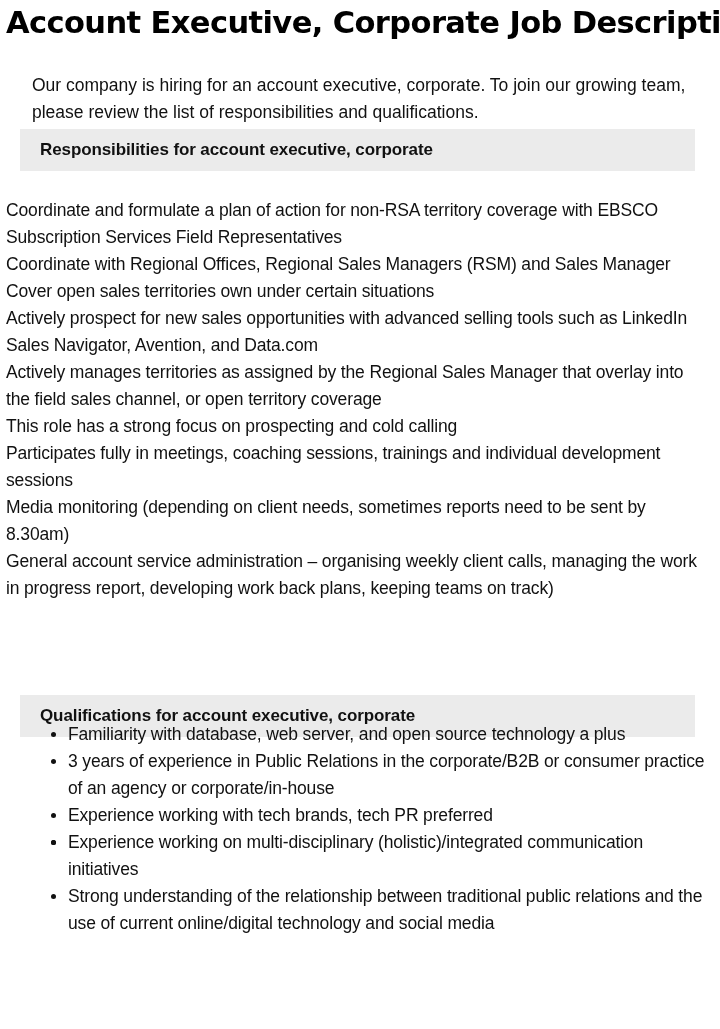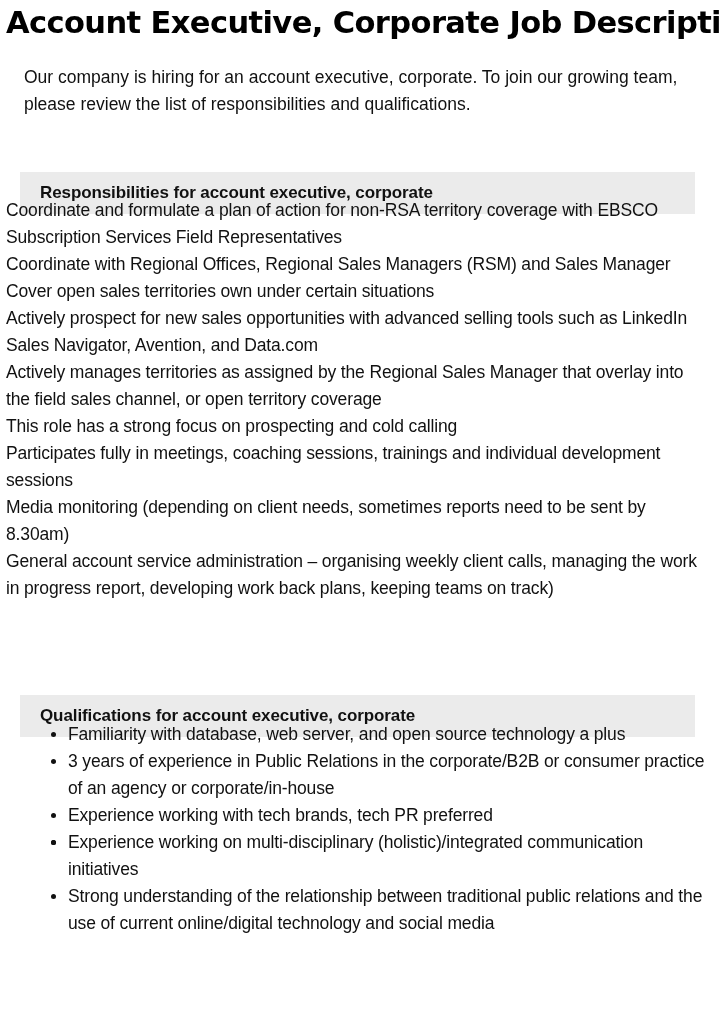--- a/index.html
+++ b/index.html
@@ -30,21 +30,21 @@
       line-height: 42px;
       letter-spacing: -0.6px;
       white-space: nowrap;
       color: #000000;
     }
     .intro {
       position: absolute;
       left: 20px;
       top: 60px;
       width: 680px;
-      margin: 4px;
+      margin: 12px;
       font-size: 17.5px;
       line-height: 27px;
       color: #111111;
     }
     .section-header {
       position: absolute;
       left: 20px;
       width: 675px;
       height: 42px;
       background: #ebebeb;
@@ -88,21 +88,21 @@
   </style>
 </head>
 <body>
 
 <div class="page">
 
   <h1 class="page-title">Account Executive, Corporate Job Description</h1>
 
   <p class="intro">Our company is hiring for an account executive, corporate. To join our growing team, please review the list of responsibilities and qualifications.</p>
 
-  <div class="section-header" style="top:129px;margin-top:43px;">
+  <div class="section-header" style="top:129px;">
     <h2>Responsibilities for account executive, corporate</h2>
   </div>
 
   <ul class="bullets" style="top:197px;padding-left:6px;">
     <li><span class="dot"></span><span>Coordinate and formulate a plan of action for non-RSA territory coverage with EBSCO Subscription Services Field Representatives</span></li>
     <li><span class="dot"></span><span>Coordinate with Regional Offices, Regional Sales Managers (RSM) and Sales Manager</span></li>
     <li><span class="dot"></span><span>Cover open sales territories own under certain situations</span></li>
     <li><span class="dot"></span><span>Actively prospect for new sales opportunities with advanced selling tools such as LinkedIn Sales Navigator, Avention, and Data.com</span></li>
     <li><span class="dot"></span><span>Actively manages territories as assigned by the Regional Sales Manager that overlay into the field sales channel, or open territory coverage</span></li>
     <li><span class="dot"></span><span>This role has a strong focus on prospecting and cold calling</span></li>

